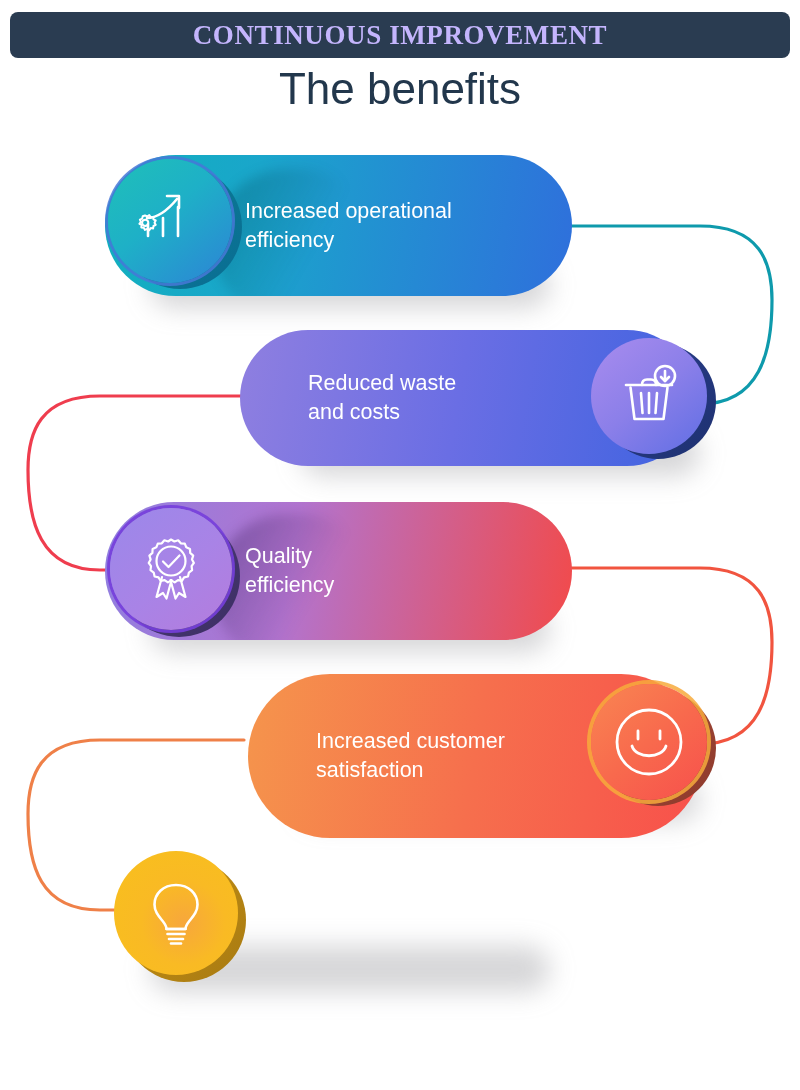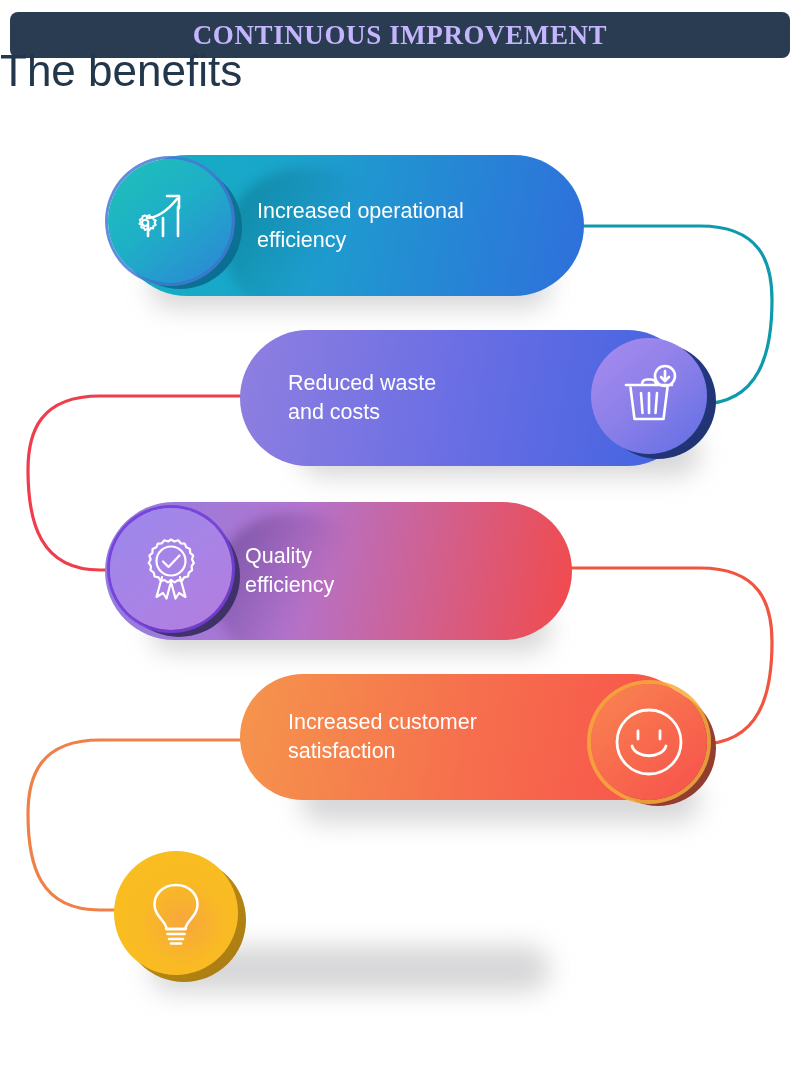--- a/index.html
+++ b/index.html
@@ -16,42 +16,42 @@
   .hdr-bar{
     position:absolute;left:10px;top:12px;width:780px;height:46px;
     background:#2a3c51;border-radius:8px;
     display:flex;align-items:center;justify-content:center;
   }
   .hdr-bar span{
     color:#c4b5fd;font-size:27px;font-weight:bold;letter-spacing:.6px;
     font-family:Liberation Serif, serif;
   }
   .subtitle{
-    position:absolute;left:0;top:46px;width:800px;
+    position:absolute;left:0;top:64px;width:800px;text-align:center;
     color:#22374c;font-size:44px;font-weight:normal;
     font-family:"Liberation Sans", sans-serif;
   }
 
   
   #wires{position:absolute;left:0;top:0;width:800px;height:1090px;}
 
   
   .pill{
     position:absolute;border-radius:999px;
     display:flex;align-items:center;
     box-sizing:border-box;
   }
   .pill .txt{
     color:#ffffff;font-size:21.5px;line-height:29px;
     font-family:"Liberation Sans", sans-serif;
     white-space:pre-line;
     position:relative;z-index:4;
   }
   .pill.left-icon .txt{margin-left:140px;}
-  .pill.right-icon .txt{margin-left:48px;}
+  .pill.right-icon .txt{margin-left:68px;}
 
   
   .pshadow{
     position:absolute;border-radius:999px;
     background:rgba(120,120,125,.30);
     filter:blur(13px);z-index:0;
   }
 
   
   .disc{
@@ -90,21 +90,21 @@
     <path d="M 244 396 L 100 396 C 40 396 28 432 28 470 C 28 522 40 570 100 570 L 160 570" fill="none" stroke="#ef3d4e" stroke-width="3.2" stroke-linecap="round"></path>
 
     <path d="M 560 568 L 700 568 C 760 568 772 604 772 642 C 772 694 760 744 700 744 L 640 744" fill="none" stroke="#f1543f" stroke-width="3.2" stroke-linecap="round"></path>
 
     <path d="M 244 740 L 100 740 C 40 740 28 776 28 814 C 28 866 40 910 100 910 L 160 910" fill="none" stroke="#ef8048" stroke-width="3.2" stroke-linecap="round"></path>
   </svg>
 
   <div class="pshadow" style="left:150px;top:262px;width:400px;height:46px;"></div>
   <div class="disc-back" style="left:118px;top:165px;width:124px;height:124px;
               background:linear-gradient(135deg,#0b7f94,#0a6d93);"></div>
-  <div class="pill left-icon" style="left:117px;top:155px;width:467px;height:141px;
+  <div class="pill left-icon" style="left:105px;top:155px;width:467px;height:141px;
               background:linear-gradient(100deg,#10b0bd 0%,#1aa6cb 32%,#2f6fdc 100%);">
     <div class="disc-cast" style="left:0;top:0;width:467px;height:141px;">
       <div style="position:absolute;left:108px;top:14px;width:150px;height:150px;
                   background:linear-gradient(120deg,rgba(0,60,80,.34),rgba(0,60,80,0) 62%);
                   border-radius:50% 40% 50% 50%;filter:blur(6px);"></div>
     </div>
     <div class="txt">Increased operational
 efficiency</div>
   </div>
   <div class="disc" style="left:108px;top:159px;width:124px;height:124px;
@@ -175,21 +175,21 @@
         <path d="M30 30.5 L35.5 36 L46.5 24.5"></path>
         <path d="M29 46 L23.5 66 L30 62 L33.5 67.5 L38.5 49"></path>
         <path d="M47 46 L52.5 66 L46 62 L42.5 67.5 L37.5 49"></path>
       </g>
     </svg>
   </div>
 
   <div class="pshadow" style="left:300px;top:776px;width:400px;height:46px;"></div>
   <div class="disc-back" style="left:600px;top:690px;width:116px;height:116px;
               background:linear-gradient(135deg,#a84a38,#8d3a2c);"></div>
-  <div class="pill right-icon" style="left:240px;top:674px;width:455px;height:126px;
+  <div class="pill right-icon" style="left:248px;top:674px;width:455px;height:164px;
               background:linear-gradient(100deg,#f5954c 0%,#f66f4d 50%,#f8504b 100%);">
     <div class="txt">Increased customer
 satisfaction</div>
   </div>
   <div class="disc" style="left:591px;top:684px;width:116px;height:116px;
               background:linear-gradient(140deg,#f98652 0%,#f86a4d 50%,#f7504c 100%);
               box-shadow:0 0 0 4px rgba(247,170,60,.85);">
     <svg width="82" height="82" viewBox="0 0 82 82">
       <g fill="none" stroke="#ffffff" stroke-width="2.8" stroke-linecap="round" stroke-linejoin="round">
         <circle cx="41" cy="41" r="32"></circle>

